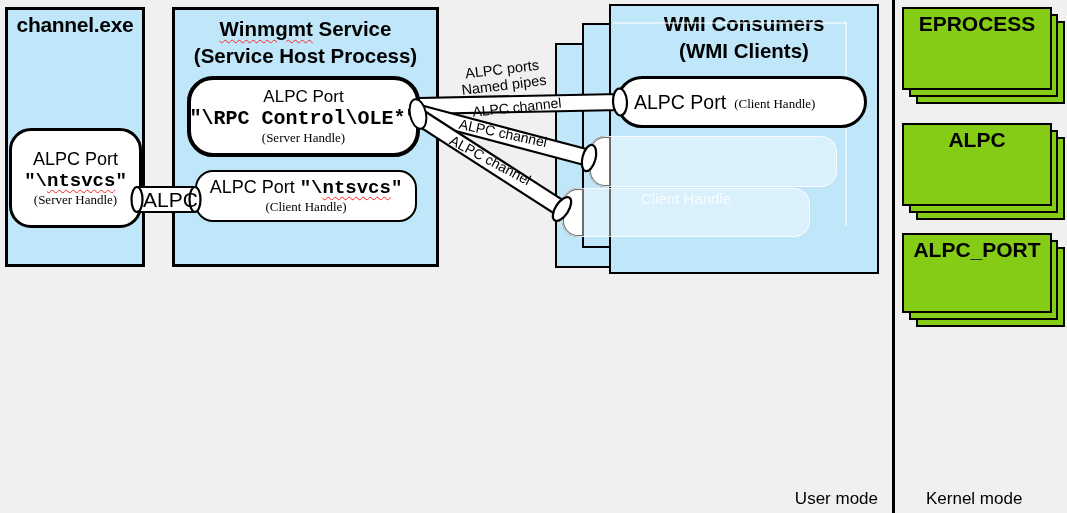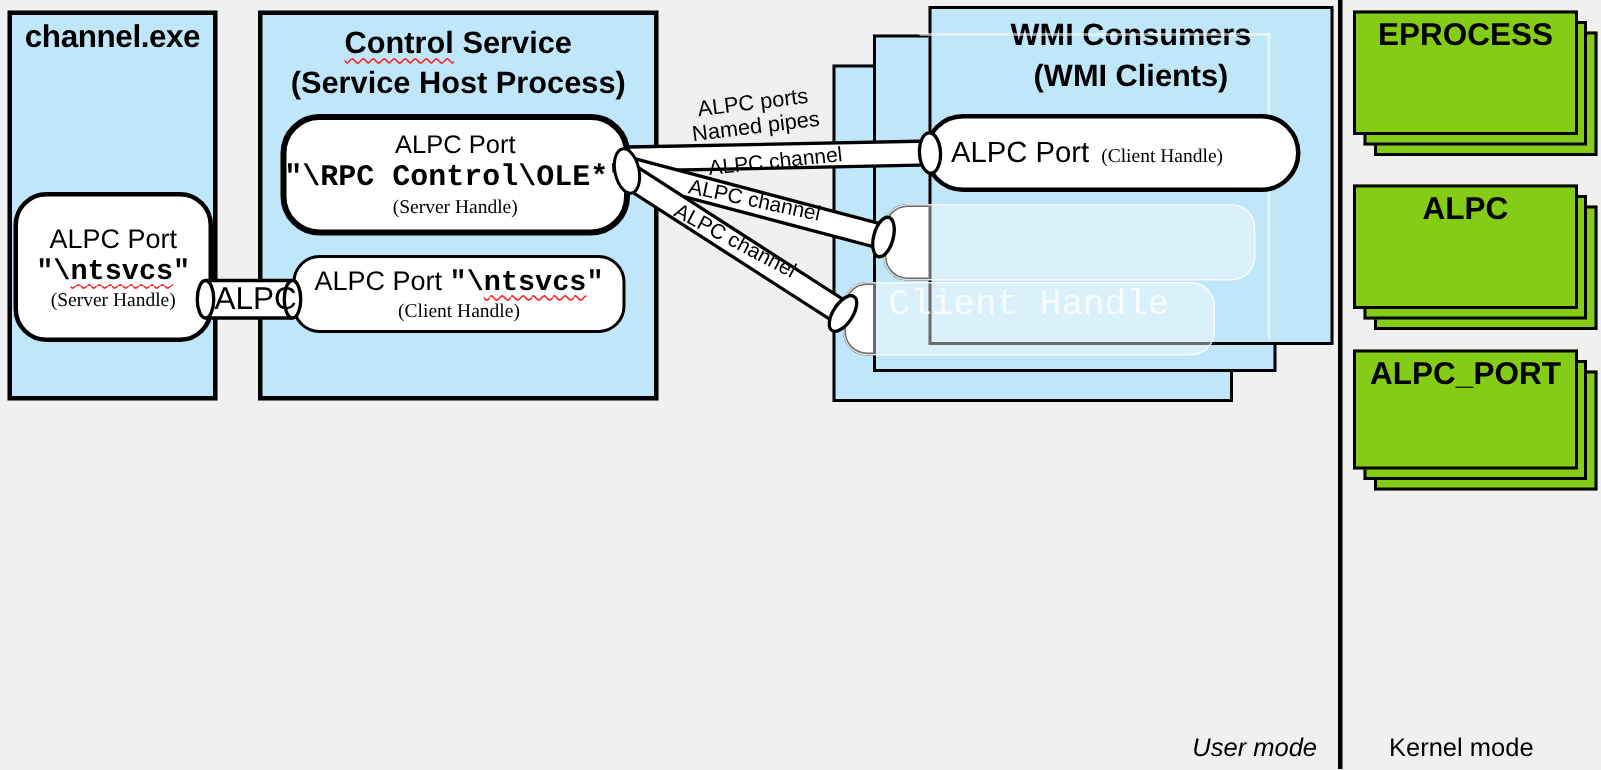--- a/index.html
+++ b/index.html
@@ -38,52 +38,52 @@
     <div class="boxtitle" style="font-size:21px;padding-top:1px;letter-spacing:-0.3px;">channel.exe</div>
   </div>
 
   <div class="abs portbox" style="left:9px;top:128px;width:133px;height:100px;z-index:5;">
     <div class="sans18">ALPC Port</div>
     <div class="mono-b" style="font-size:19px;"><span>"\</span><span class="squig">ntsvcs</span><span>"</span></div>
     <div class="mono-s" style="font-size:13px;">(Server Handle)</div>
   </div>
 
   <div class="abs procbox" style="left:172px;top:7px;width:267px;height:260px;">
-    <div class="boxtitle" style="font-size:20.5px;padding-top:6px;"><span class="squig">Control</span><span> Service</span><br>
+    <div class="boxtitle" style="font-size:20.5px;padding-top:6px;"><span class="squig">Winmgmt</span><span> Service</span><br>
       <span>(Service Host Process)</span></div>
   </div>
 
   <div class="abs portbox" style="left:187px;top:76px;width:233px;height:81px;border-width:4px;border-radius:26px;z-index:5;">
     <div style="font-size:17px;">ALPC Port</div>
     <div class="mono-b" style="font-size:20px;">"\RPC Control\OLE*"</div>
     <div class="mono-s" style="font-size:13px;">(Server Handle)</div>
   </div>
 
   <div class="abs portbox" style="left:195px;top:170px;width:222px;height:52px;border-width:2px;border-radius:18px;z-index:5;">
     <div><span class="sans18">ALPC Port </span><span class="mono-b" style="font-size:19px;">"\</span><span class="mono-b squig" style="font-size:19px;">ntsvcs</span><span class="mono-b" style="font-size:19px;">"</span></div>
     <div class="mono-s" style="font-size:13px;">(Client Handle)</div>
   </div>
 
   <div class="abs procbox thinbox" style="left:555px;top:43px;width:267px;height:225px;z-index:1;"></div>
   <div class="abs portbox" style="left:562px;top:188px;width:248px;height:49px;border-width:2px;border-radius:16px;z-index:2;"></div>
   <div class="abs procbox thinbox" style="left:582px;top:23px;width:269px;height:225px;z-index:3;"></div>
   <div class="abs portbox" style="left:589px;top:136px;width:248px;height:51px;border-width:2px;border-radius:16px;z-index:4;"></div>
-  <div class="abs procbox thinbox" style="left:609px;top:4px;width:270px;height:226px;z-index:5;margin-left:10px;">
+  <div class="abs procbox thinbox" style="left:609px;top:4px;width:270px;height:270px;z-index:5;">
     <div class="boxtitle" style="font-size:20.5px;padding-top:5px;"><span>WMI Consumers</span><br><span>(WMI Clients)</span></div>
   </div>
   <div class="faintline" style="left:613px;top:22px;width:234px;height:1.5px;"></div>
   <div class="faintline" style="left:845px;top:22px;width:1.5px;height:204px;"></div>
 
   <div class="abs portbox" style="left:616px;top:76px;width:251px;height:52px;border-width:3.5px;border-radius:26px;z-index:7;flex-direction:row;justify-content:flex-start;padding-left:15px;">
     <span style="font-size:19.5px;">ALPC Port</span>
     <span class="mono-s" style="font-size:13px;margin-left:8px;margin-top:3px;">(Client Handle)</span>
   </div>
 
   <div class="ghost" style="left:589px;top:136px;width:248px;height:51px;"></div>
-  <div class="ghost" style="left:562px;top:188px;width:248px;height:49px;text-align:center;font-size:24px;line-height:1.2;padding-top:1px;color:rgba(255,255,255,0.78);font-family:Liberation Mono, monospace;">
+  <div class="ghost" style="left:562px;top:188px;width:248px;height:49px;text-align:center;font-size:15px;line-height:1.2;padding-top:1px;color:rgba(255,255,255,0.78);">
     <span>Client Handle</span><br>
   </div>
 
   <svg class="pipes" width="1067" height="513" viewBox="0 0 1067 513">
 
     <g>
       <rect x="137" y="187" width="58" height="25" fill="#fff"></rect>
       <path d="M137 187 H195 M137 212 H195" stroke="#000" stroke-width="2.2" fill="none"></path>
       <ellipse cx="137" cy="199.5" rx="5.5" ry="12.5" fill="#fff" stroke="#000" stroke-width="2.2"></ellipse>
       <ellipse cx="195" cy="199.5" rx="5.5" ry="12.5" fill="#fff" stroke="#000" stroke-width="2.2"></ellipse>
@@ -125,16 +125,16 @@
     </div>
   </div>
   <div>
     <div class="kbox" style="left:916px;top:247px;width:149px;height:80px;z-index:1;"></div>
     <div class="kbox" style="left:909px;top:240px;width:149px;height:80px;z-index:2;"></div>
     <div class="kbox" style="left:902px;top:233px;width:150px;height:80px;z-index:3;">
       <div class="ktitle">ALPC_PORT</div>
     </div>
   </div>
 
-  <div class="abs" style="left:730px;top:489px;width:148px;text-align:right;font-size:17px;font-style:italic;">User mode</div>
+  <div class="abs" style="left:730px;top:489px;width:148px;text-align:right;font-size:17px;">User mode</div>
   <div class="abs" style="left:926px;top:489px;font-size:17px;">Kernel mode</div>
 
 </div>
 
 </body></html>

